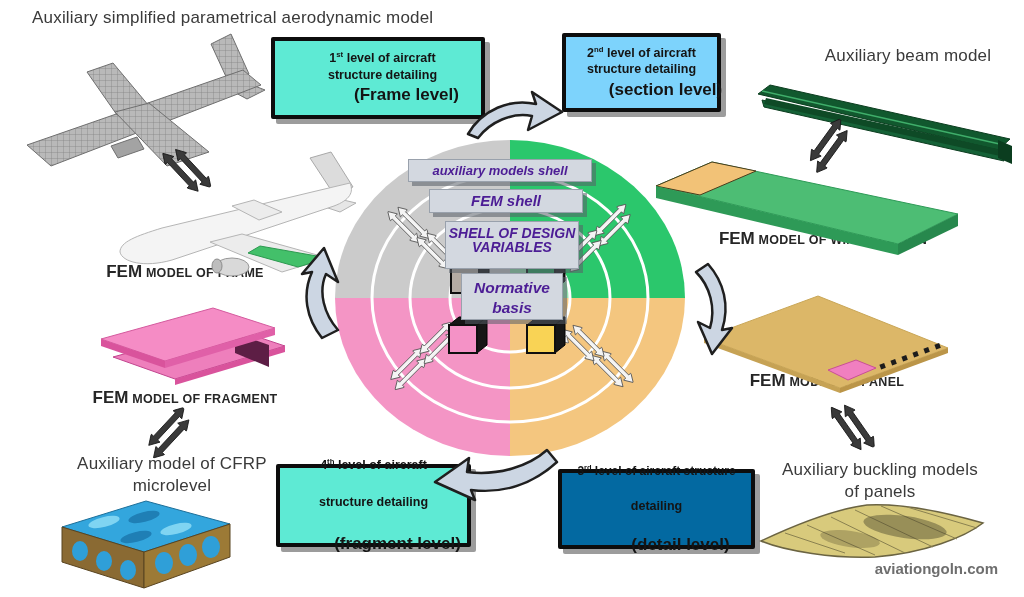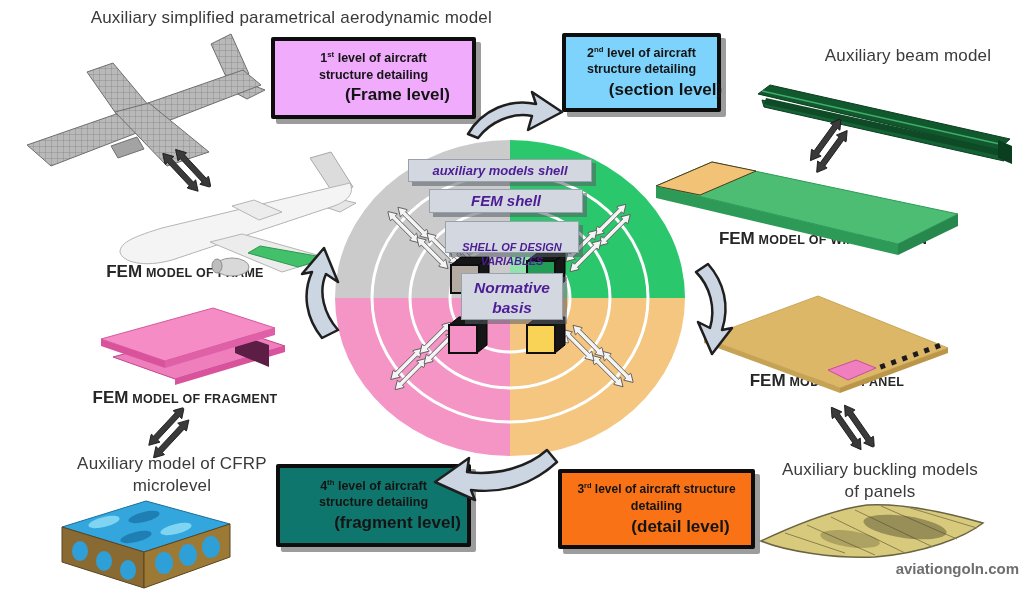--- a/index.html
+++ b/index.html
@@ -1,19 +1,19 @@
 <!DOCTYPE html>
 <html><head>
 <meta charset="utf-8">
 <style>
   html,body{margin:0;padding:0;background:#fff;}
   .canvas{position:relative;width:1024px;height:597px;background:#ffffff;overflow:hidden;
           font-family:"Liberation Sans",sans-serif;}
   .abs{position:absolute;}
-  .title{color:#3a3a3a;font-size:17px;letter-spacing:.2px;text-align:right;}
+  .title{color:#3a3a3a;font-size:17px;letter-spacing:.2px;}
   .title.center{text-align:center;line-height:1.28;}
   .levelbox{border:4px solid #0d0d0d;border-radius:2px;box-shadow:5px 5px 0 rgba(75,75,75,.55);
             display:flex;flex-direction:column;justify-content:center;text-align:center;color:#141414;}
   .levelbox .l12{font-size:12.5px;font-weight:bold;line-height:1.32;white-space:nowrap;}
   .levelbox .l3{font-size:17px;font-weight:bold;line-height:1.25;margin-top:1px;white-space:nowrap;margin-left:48px;}
   .hub-label{background:#d3d8e0;border:1px solid #99a1ac;box-shadow:4px 4px 0 rgba(88,94,104,.55);
              text-align:center;font-weight:bold;font-style:italic;color:#4c1d95;}
   .caption{font-weight:bold;color:#262626;text-align:center;white-space:nowrap;}
   .caption .fem{font-size:17px;}
   .caption .femrest{font-size:12.5px;letter-spacing:.3px;}
@@ -107,45 +107,45 @@
     <rect x="3" y="9" width="28" height="28" fill="#f492c6" stroke="#0f0f0f" stroke-width="2"></rect>
   </svg>
   <svg class="abs" style="left:524px;top:316px" width="44" height="42">
     <polygon points="3,9 13,1 41,1 31,9" fill="#161616" stroke="#000"></polygon>
     <polygon points="31,9 41,1 41,29 31,37" fill="#161616" stroke="#000"></polygon>
     <rect x="3" y="9" width="28" height="28" fill="#f9d355" stroke="#0f0f0f" stroke-width="2"></rect>
   </svg>
 
   <div class="abs hub-label" style="left:408px;top:159px;width:182px;height:21px;font-size:13px;line-height:21px">auxiliary models shell</div>
   <div class="abs hub-label" style="left:429px;top:189px;width:152px;height:22px;font-size:15px;line-height:22px">FEM shell</div>
-  <div class="abs hub-label" style="left:445px;top:221px;width:134px;height:32px;font-size:11px;line-height:14px;padding-top:18px;box-sizing:border-box">
+  <div class="abs hub-label" style="left:445px;top:221px;width:134px;height:48px;font-size:14px;line-height:14px;padding-top:4px;box-sizing:border-box">
     <div>SHELL OF DESIGN</div>
     <div>VARIABLES</div>
   </div>
   <div class="abs hub-label" style="left:461px;top:273px;width:102px;height:47px;font-size:15.5px;line-height:20px;padding-top:4px;box-sizing:border-box">
     <div>Normative</div>
     <div>basis</div>
   </div>
 
-  <div class="abs levelbox" style="left: 271px; top: 37px; width: 197px; height: 74px; background: #f0abfc;">
+  <div class="abs levelbox" style="left: 271px; top: 37px; width: 197px; height: 74px; background: #5eead4; padding-left: 9px;">
     <div class="l12"><span>1</span><sup>st</sup><span> level of aircraft</span></div>
     <div class="l12">structure detailing</div>
     <div class="l3">(Frame level)</div>
   </div>
   <div class="abs levelbox" style="left: 562px; top: 33px; width: 151px; height: 71px; background: #7dd3fc; align-items: center;">
     <div class="l12"><span>2</span><sup>nd</sup><span> level of aircraft</span></div>
     <div class="l12">structure detailing</div>
     <div class="l3">(section level)</div>
   </div>
-  <div class="abs levelbox" style="left: 558px; top: 469px; width: 189px; height: 72px; background: #f97316;">
+  <div class="abs levelbox" style="left: 558px; top: 469px; width: 189px; height: 72px; background: #0369a1; gap: 18px;">
     <div class="l12" style="font-size:12px"><span>3</span><sup>rd</sup><span> level of aircraft structure</span></div>
     <div class="l12">detailing</div>
     <div class="l3">(detail level)</div>
   </div>
-  <div class="abs levelbox" style="left: 276px; top: 464px; width: 187px; height: 75px; background: #0f766e;">
+  <div class="abs levelbox" style="left: 276px; top: 464px; width: 187px; height: 75px; background: #5eead4; gap: 21px;">
     <div class="l12"><span>4</span><sup>th</sup><span> level of aircraft</span></div>
     <div class="l12">structure detailing</div>
     <div class="l3">(fragment level)</div>
   </div>
 
   <div class="abs title" style="left:32px;top:8px;width:460px">Auxiliary simplified parametrical aerodynamic model</div>
   <div class="abs title center" style="left:808px;top:45px;width:200px">Auxiliary beam model</div>
   <div class="abs title center" style="left:52px;top:453px;width:240px">
     <div>Auxiliary model of CFRP</div>
     <div>microlevel</div>
@@ -161,21 +161,21 @@
   <div class="abs caption" style="left:85px;top:388px;width:200px">
     <span class="fem">FEM</span><span class="femrest"> MODEL OF FRAGMENT</span>
   </div>
   <div class="abs caption" style="left:713px;top:229px;width:220px">
     <span class="fem">FEM</span><span class="femrest"> MODEL OF WING SECTION</span>
   </div>
   <div class="abs caption" style="left:727px;top:371px;width:200px">
     <span class="fem">FEM</span><span class="femrest"> MODEL OF PANEL</span>
   </div>
 
-  <div class="abs watermark" style="left:874px;top:560px;width:145px">aviationgoln.com</div>
+  <div class="abs watermark" style="left:853px;top:560px;width:145px">aviationgoln.com</div>
 
   <svg class="abs" style="left:15px;top:32px" width="262" height="142" viewBox="0 0 262 142">
     <polygon points="196,12 216,2 234,42 213,49" fill="url(#mesh)" stroke="#6f6f6f"></polygon>
     <polygon points="214,44 250,58 232,67 206,53" fill="url(#mesh)" stroke="#6f6f6f"></polygon>
     <polygon points="228,38 246,53 36,134 12,113" fill="url(#mesh)" stroke="#6f6f6f"></polygon>
     <polygon points="72,40 98,31 134,74 102,83" fill="url(#mesh)" stroke="#6f6f6f"></polygon>
     <polygon points="100,80 134,71 194,120 152,134" fill="url(#mesh)" stroke="#6f6f6f"></polygon>
     <polygon points="96,114 122,105 129,117 103,126" fill="#a3a3a3" stroke="#6f6f6f"></polygon>
   </svg>
 

